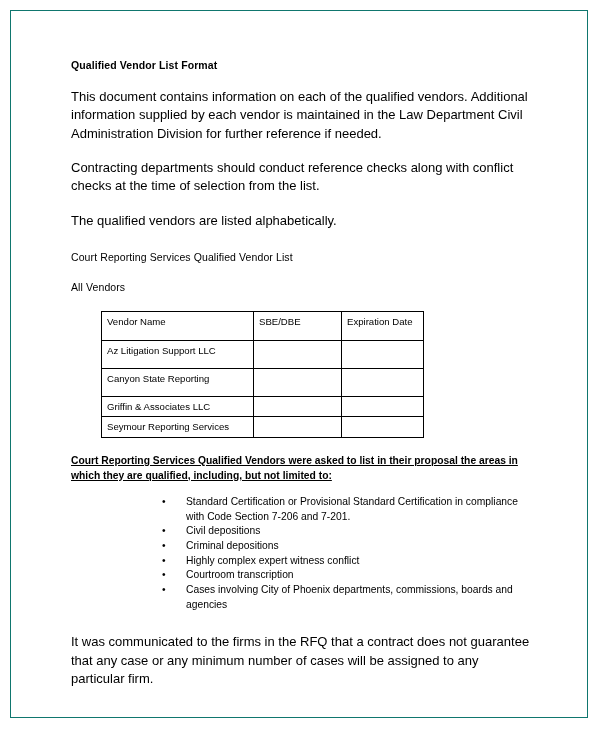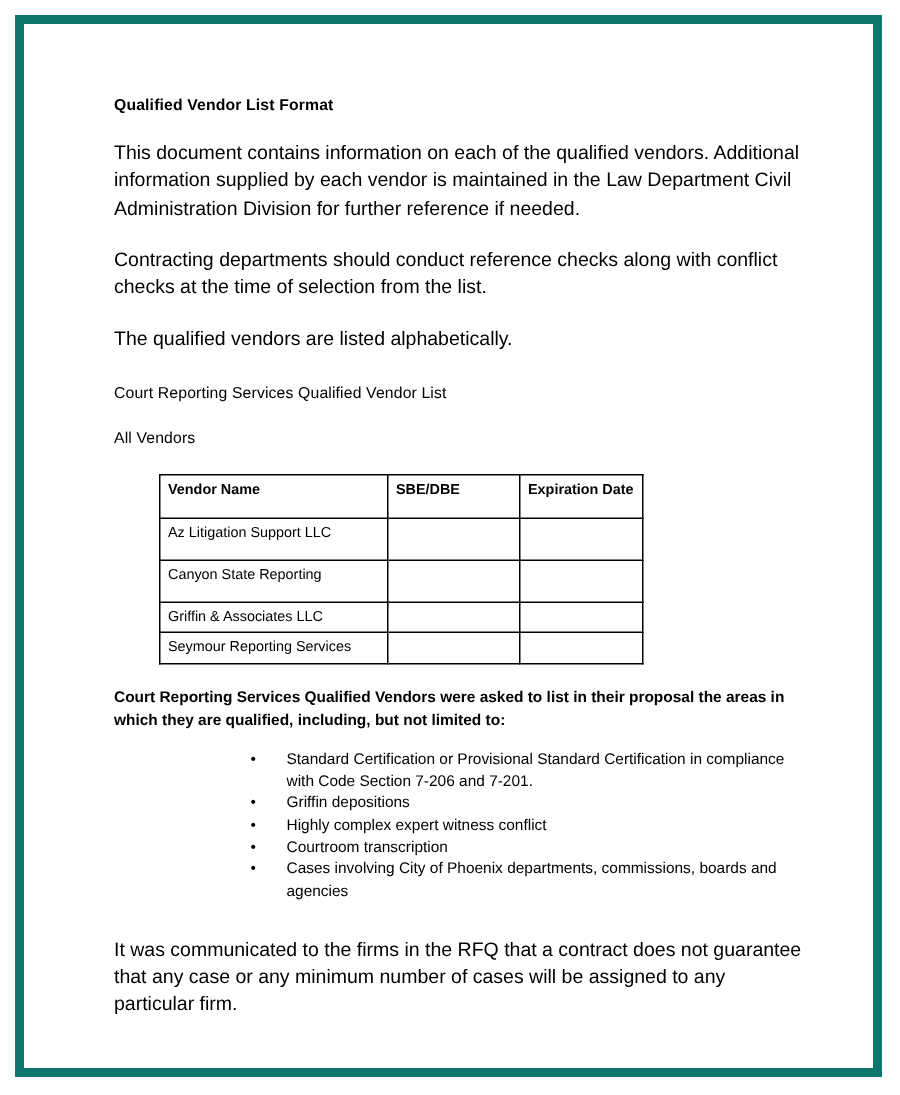--- a/index.html
+++ b/index.html
@@ -15,21 +15,21 @@
     overflow: hidden;
   }
 
   .page {
     position: absolute;
     left: 10px;
     top: 10px;
     width: 578px;
     height: 708px;
     background: #ffffff;
-    border: 6px solid #0f766e;
+    border: 1px solid #0f766e;
     box-sizing: border-box;
     overflow: hidden;
   }
 
   .content {
     position: absolute;
     left: 60px;
     top: 48px;
     width: 459px;
   }
@@ -74,36 +74,37 @@
   table.vendor-table th,
   table.vendor-table td {
     border: 1px solid #000000;
     font-size: 9.6px;
     text-align: left;
     vertical-align: top;
     padding: 4px 0 4px 5px;
     line-height: 1.22;
   }
   table.vendor-table th {
-    font-weight: bold;
+    font-weight: normal;
   }
   table.vendor-table th.col-name { width: 146px; }
   table.vendor-table th.col-sbe  { width: 82px; }
   table.vendor-table th.col-exp  { width: 76px; }
 
   table.vendor-table thead tr th { height: 20px; }
   table.vendor-table tbody tr.tall td { height: 19px; }
   table.vendor-table tbody tr.short td { height: 11px; }
 
   
   p.lead-bold {
     font-size: 10.3px;
     font-weight: bold;
     line-height: 1.42;
     margin: 0;
+    text-decoration: underline;
   }
 
   
   ul.qual-list {
     margin: 0;
     padding: 0 0 0 91px;
     list-style: none;
   }
   ul.qual-list li {
     font-size: 10.3px;
@@ -184,21 +185,22 @@
     </div>
 
     <div class="gap-md"></div>
 
     <p class="lead-bold">Court Reporting Services Qualified Vendors were asked to list in their proposal the areas in which they are qualified, including, but not limited to:</p>
 
     <div class="gap-sm"></div>
 
     <ul class="qual-list">
       <li>Standard Certification or Provisional Standard Certification in compliance with Code Section 7-206 and 7-201.</li>
-      <li>Griffin depositions</li>
+      <li>Civil depositions</li>
+      <li>Criminal depositions</li>
       <li>Highly complex expert witness conflict</li>
       <li>Courtroom transcription</li>
       <li>Cases involving City of Phoenix departments, commissions, boards and agencies</li>
     </ul>
 
     <div class="gap-lg"></div>
 
     <p class="body-text">It was communicated to the firms in the RFQ that a contract does not guarantee that any case or any minimum number of cases will be assigned to any particular firm.</p>
 
     <div class="gap-xl"></div>

